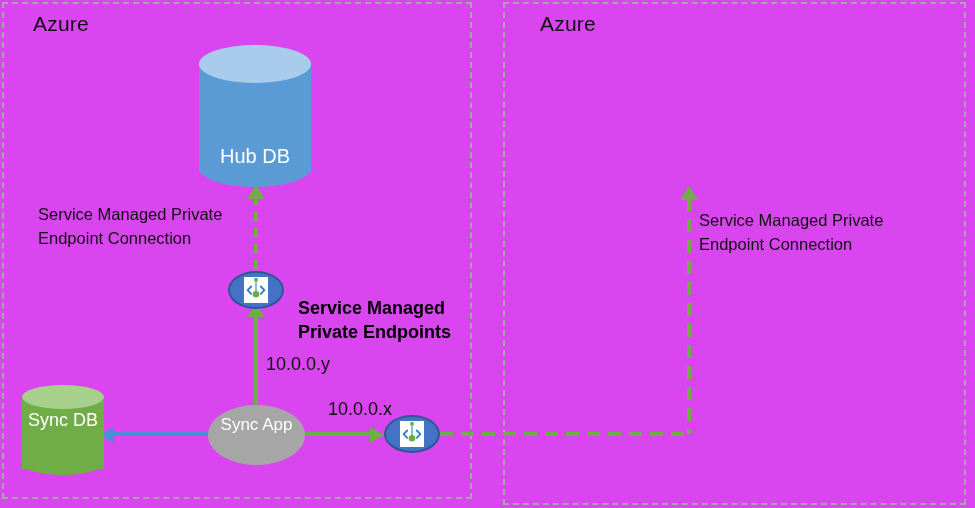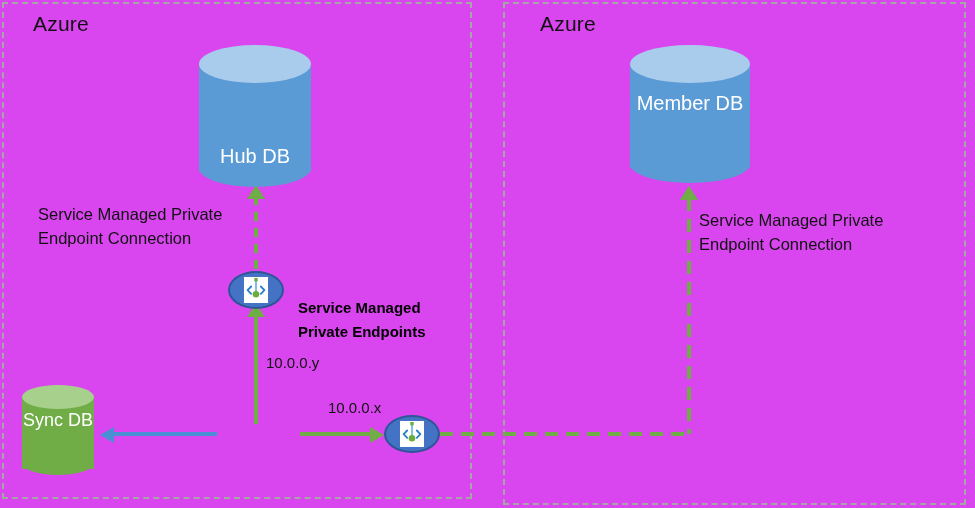--- a/index.html
+++ b/index.html
@@ -81,21 +81,21 @@
   #cyl-hub .cyl-text  { top: 62px; margin-top: 36px; }
 
   
   #cyl-member { left: 630px; top: 45px; width: 120px; height: 142px; }
   #cyl-member .top       { top: 0px;   height: 38px; background: #a9cced; }
   #cyl-member .body      { top: 19px;  height: 104px; background: #5b9bd5; }
   #cyl-member .bottomcap { top: 100px; height: 38px; background: #5b9bd5; }
   #cyl-member .cyl-text  { top: 45px; }
 
   
-  #cyl-sync { left: 22px; top: 385px; width: 72px; height: 94px; }
+  #cyl-sync { left: 22px; top: 385px; width: 82px; height: 94px; }
   #cyl-sync .top       { top: 0px;  height: 24px; background: #a8d08d; }
   #cyl-sync .body      { top: 12px; height: 72px; background: #70ad47; }
   #cyl-sync .bottomcap { top: 66px; height: 24px; background: #70ad47; }
   #cyl-sync .cyl-text  { top: 23px; font-size: 18px; line-height: 24px; }
 
   
   #sync-app {
     position: absolute;
     left: 208px;
     top: 405px;
@@ -257,31 +257,31 @@
     white-space: pre-line;
   }
   #note-hub    { left: 38px;  top: 202px; width: 230px; }
   #note-member { left: 699px; top: 208px; width: 230px; }
 
   #note-smpe {
     position: absolute;
     left: 298px;
     top: 296px;
     width: 180px;
-    font-size: 15px;
+    font-size: 18px;
     line-height: 24px;
     font-weight: bold;
     color: #000000;
     font-family: "Liberation Sans", sans-serif;
     white-space: pre-line;
   }
 
   .ip {
     position: absolute;
-    font-size: 15px;
+    font-size: 18px;
     color: #111111;
     font-family: "Liberation Sans", sans-serif;
     white-space: nowrap;
   }
   #ip-y { left: 266px; top: 354px; }
   #ip-x { left: 328px; top: 399px; }
 </style>
 </head>
 <body>
 
@@ -309,36 +309,33 @@
   <div class="conn" id="conn-member-v"></div>
   <div class="conn" id="arrow-member-v"></div>
 
   <div class="cyl" id="cyl-hub">
     <div class="bottomcap"></div>
     <div class="body"></div>
     <div class="top"></div>
     <div class="cyl-text">Hub DB</div>
   </div>
 
-  <div class="cyl" id="cyl-member">
-    <div class="bottomcap"></div>
-    <div class="body"></div>
-    <div class="top"></div>
-    <div class="cyl-text">Member
-DB</div>
-  </div>
 
   <div class="cyl" id="cyl-sync">
     <div class="bottomcap"></div>
     <div class="body"></div>
     <div class="top"></div>
     <div class="cyl-text">Sync
 DB</div>
   </div>
 
+  <div id="sync-app">
+    <div class="app-text">Sync
+App</div>
+  </div>
 
   <div class="pe-node" id="pe-hub">
     <div class="pe-icon">
       <svg width="24" height="26" viewBox="0 0 24 26">
         <rect x="0" y="0" width="24" height="26" fill="#ffffff"></rect>
         <rect x="10.3" y="1" width="3.4" height="3.4" fill="#6cae3e"></rect>
         <rect x="11.3" y="4" width="1.4" height="12" fill="#50a0d8"></rect>
         <circle cx="12" cy="17.2" r="3.3" fill="#6cae3e"></circle>
         <path d="M7.2 9.5 L3.6 13.2 L7.2 16.9" stroke="#2a7fc9" stroke-width="1.8" fill="none" stroke-linecap="round" stroke-linejoin="round"></path>
         <path d="M16.8 9.5 L20.4 13.2 L16.8 16.9" stroke="#2a7fc9" stroke-width="1.8" fill="none" stroke-linecap="round" stroke-linejoin="round"></path>

